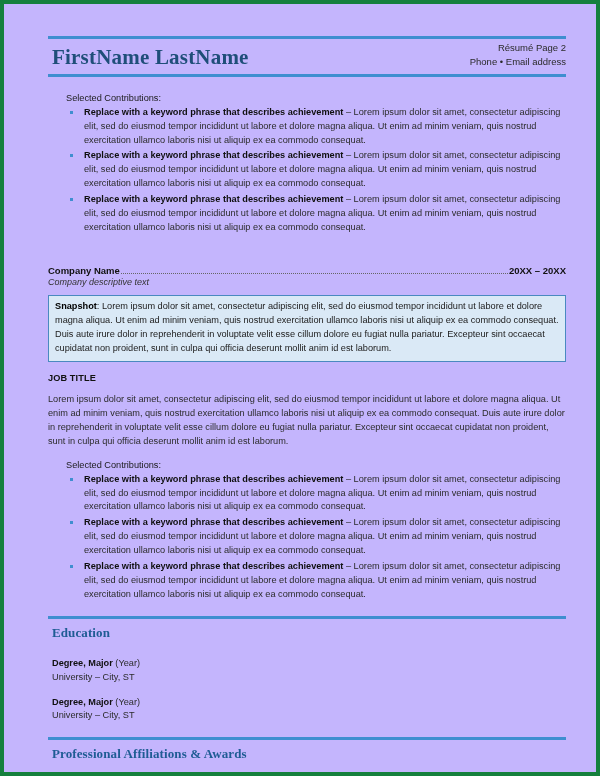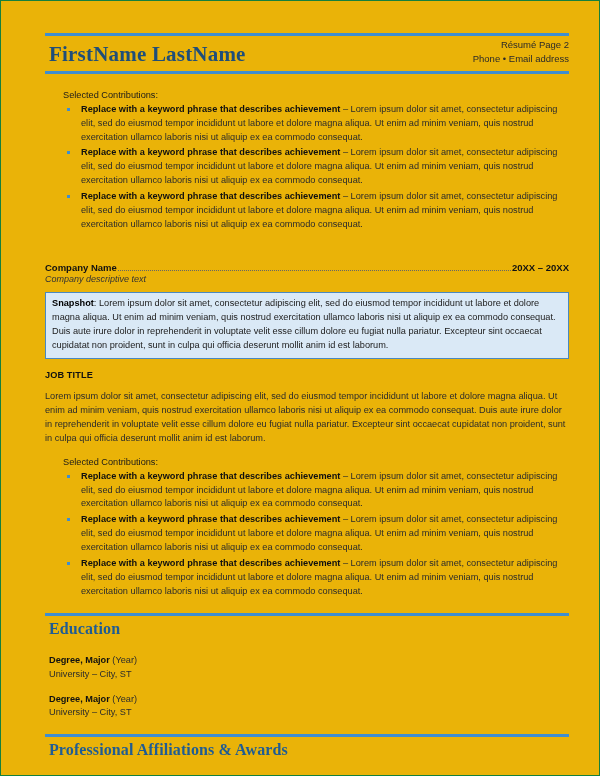--- a/index.html
+++ b/index.html
@@ -8,22 +8,22 @@
     background: #ffffff;
   }
   body {
     font-family: "Liberation Sans", sans-serif;
   }
   .page {
     position: relative;
     width: 600px;
     height: 776px;
     box-sizing: border-box;
-    background: #eab308;
-    border: 1px solid #15803d;
+    background: #c4b5fd;
+    border: 4px solid #15803d;
     overflow: hidden;
   }
   .page-inner {
     padding: 32px 30px 0 44px;
     box-sizing: border-box;
   }
 
   
   .doc-header {
     border-top: 3px solid #3f8ed0;
@@ -147,21 +147,21 @@
 
   
   .section-head {
     border-top: 3px solid #3f8ed0;
     margin-top: 14px;
     padding-top: 4px;
     margin-bottom: 8px;
   }
   .section-head .title {
     font-family: "Liberation Serif", serif;
-    font-size: 16px;
+    font-size: 13px;
     font-weight: bold;
     color: #1f5c94;
     letter-spacing: 0.1px;
     padding-left: 4px;
   }
 
   
   .edu-entry { margin-bottom: 12px; padding-left: 4px; }
   .edu-line1 { font-size: 9.2px; color: #2b2b2b; line-height: 1.45; }
   .edu-line1 b { font-weight: bold; color: #101010; margin-top: 21px; }

